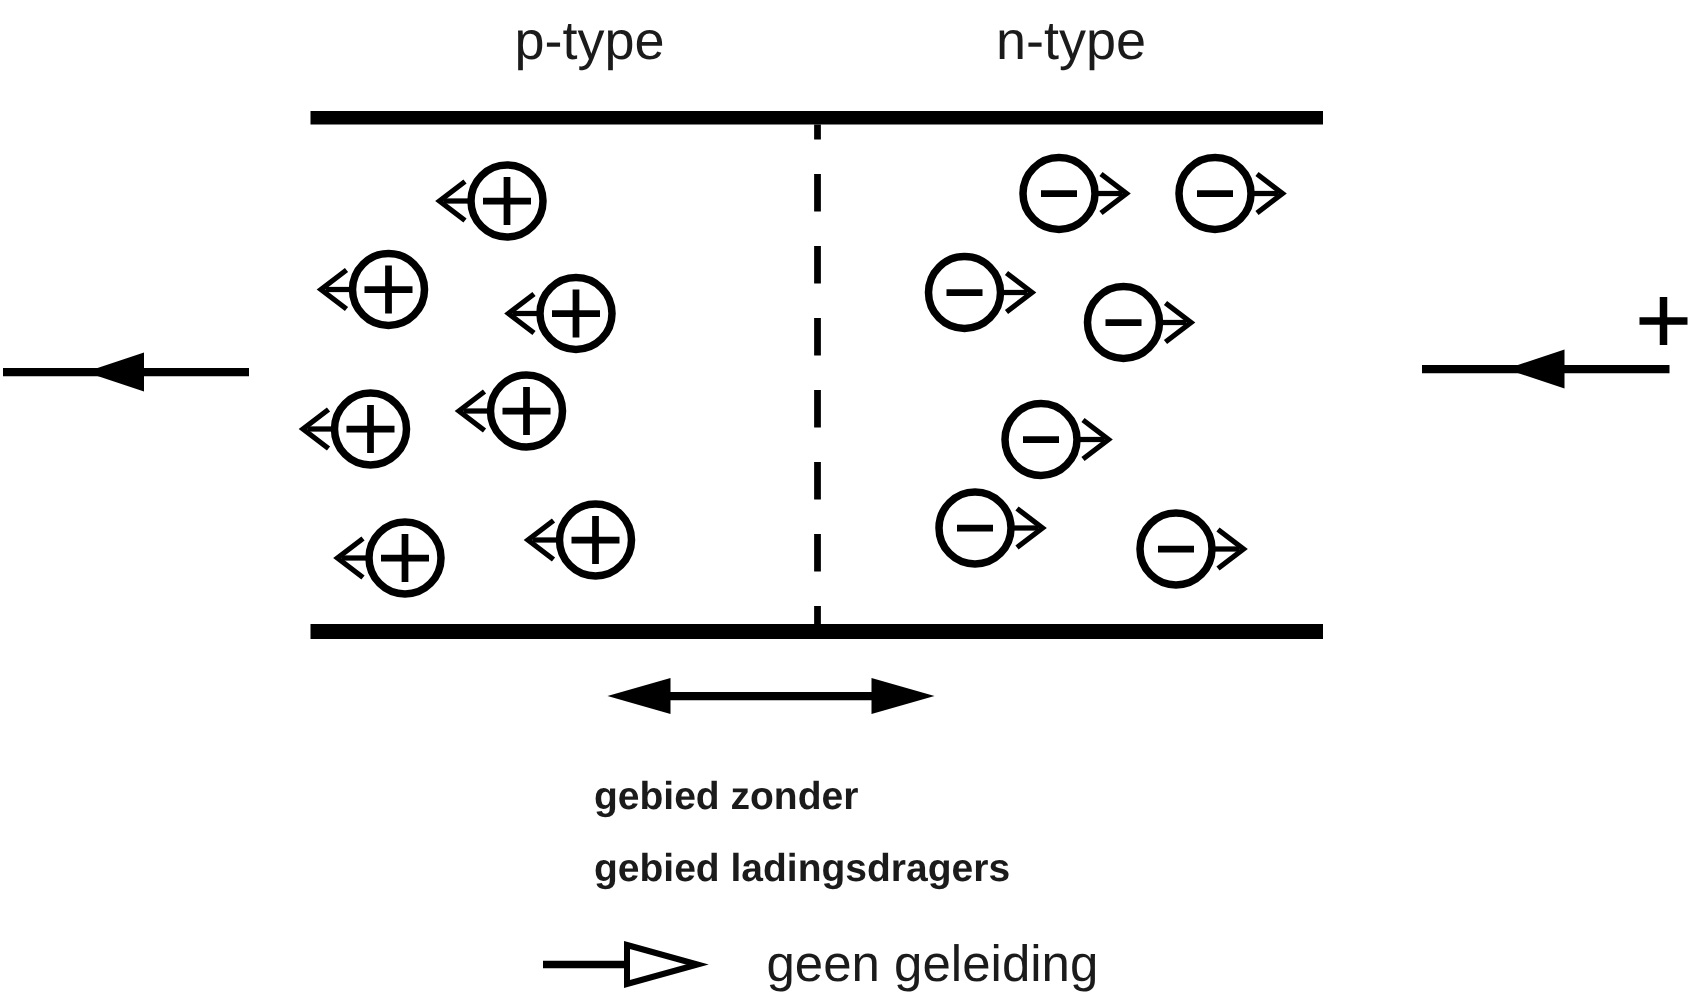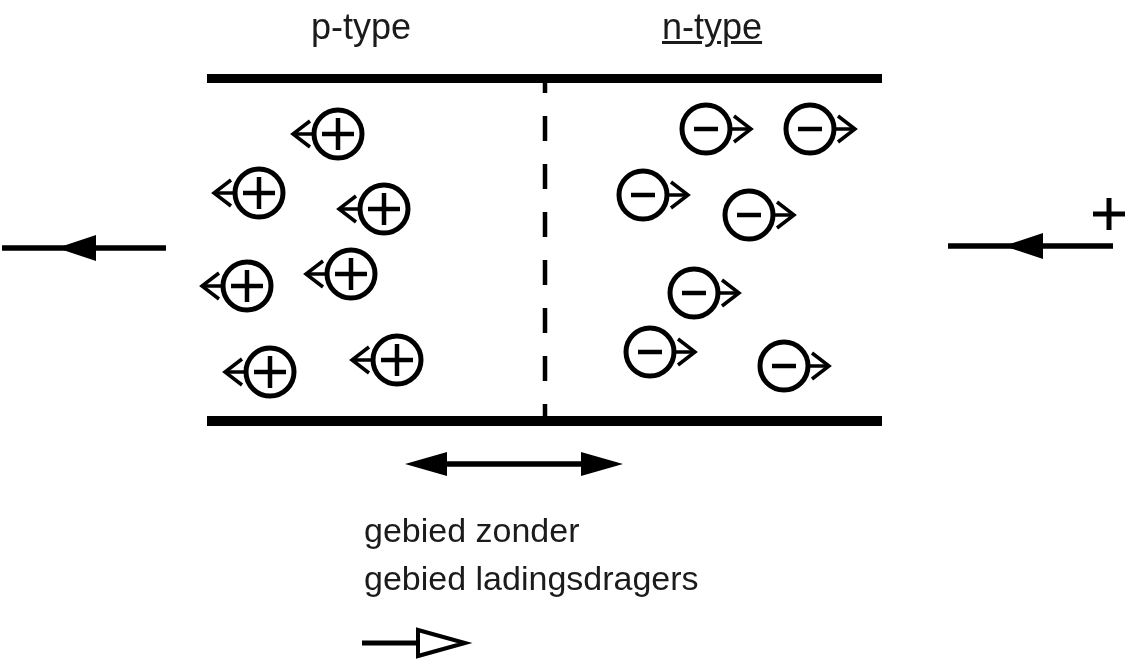--- a/index.html
+++ b/index.html
@@ -6,27 +6,27 @@
   #stage {
     position: relative;
     width: 1126px;
     height: 664px;
     background: #ffffff;
     font-family: "Liberation Sans", "DejaVu Sans", sans-serif;
     color: #1b1b1b;
     overflow: hidden;
   }
   #diagram-svg { position: absolute; left: 0; top: 0; }
-  .lbl { position: absolute; white-space: nowrap; line-height: 1.15; }
+  .lbl { position: absolute; white-space: nowrap; line-height: 1.15; margin-left: 32px; }
   .region-label { font-size: 36px; top: 6px; }
   #p-label { left: 311px; }
-  #n-label { left: 662px; text-decoration: underline; }
+  #n-label { left: 632px; }
   #depletion-caption {
     left: 364px; top: 506px;
-    font-size: 34px; line-height: 48px;
+    font-size: 26px; line-height: 48px; font-weight: bold;
   }
   #legend-label { left: 479px; top: 624px; font-size: 34px; }
 </style>
 </head>
 <body>
 
 <div id="stage">
 
   <svg id="diagram-svg" width="1126" height="664" viewBox="0 0 1126 664">
 
@@ -159,14 +159,15 @@
 
   <div class="lbl region-label" id="p-label">p-type</div>
 
   <div class="lbl region-label" id="n-label">n-type</div>
 
   <div class="lbl" id="depletion-caption">
     <div>gebied zonder</div>
     <div>gebied ladingsdragers</div>
   </div>
 
+  <div class="lbl" id="legend-label">geen geleiding</div>
 
 </div>
 
 </body></html>

